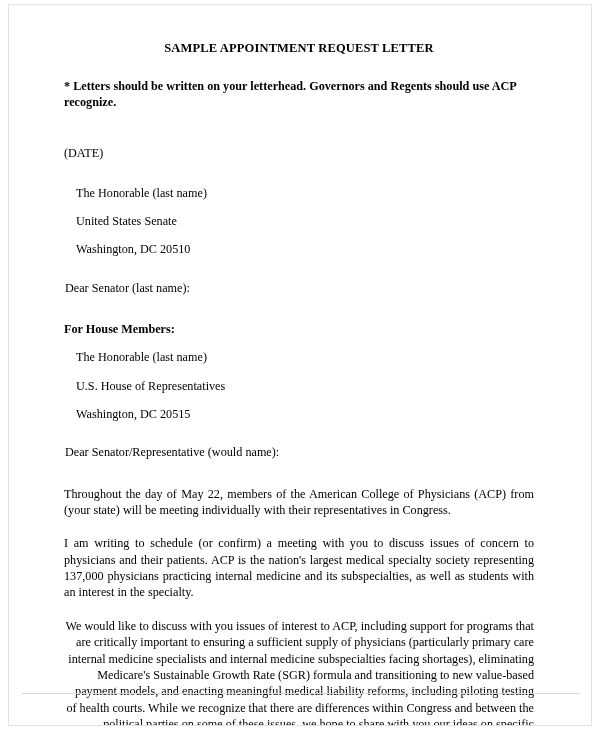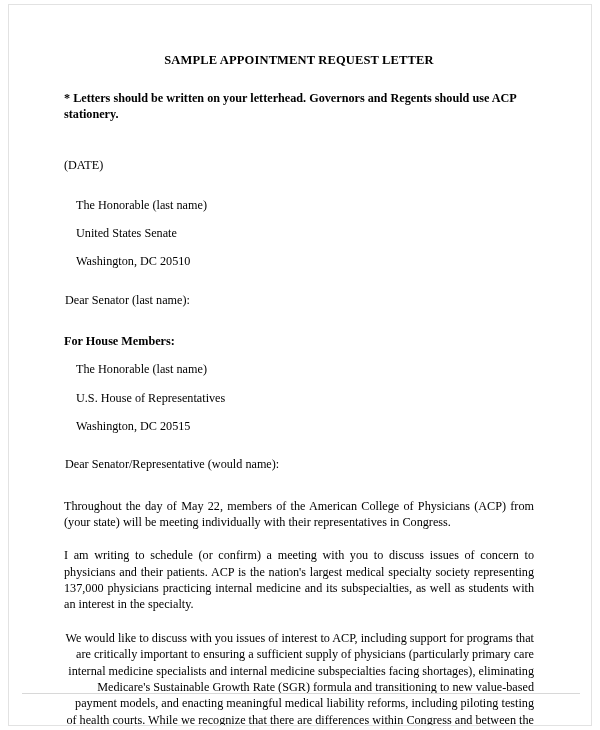--- a/index.html
+++ b/index.html
@@ -33,21 +33,21 @@
     left: 55px;
     top: 36px;
     width: 470px;
   }
 
   .doc-title {
     text-align: center;
     font-weight: bold;
     font-size: 12.5px;
     letter-spacing: 0.15px;
-    margin: 12px 0 21px 0;
+    margin: 0 0 21px 0;
     line-height: 1.25;
   }
 
   .subtitle {
     font-weight: bold;
     font-size: 12.2px;
     line-height: 1.32;
     margin: 0 0 36px 0;
     text-align: left;
   }
@@ -115,21 +115,21 @@
   }
 </style>
 </head>
 <body>
 
 <div class="page">
   <div class="sheet">
 
     <div class="doc-title">SAMPLE APPOINTMENT REQUEST LETTER</div>
 
-    <div class="subtitle">* Letters should be written on your letterhead.  Governors and Regents should use ACP stationery.</div>
+    <div class="subtitle">* Letters should be written on your letterhead.  Governors and Regents should use ACP recognize.</div>
 
     <div class="date-line">(DATE)</div>
 
     <div class="addr-block">
       <div class="addr-line">The Honorable (last name)</div>
       <div class="addr-line">United States Senate</div>
       <div class="addr-line">Washington, DC 20510</div>
     </div>
 
     <div class="salutation">Dear Senator (last name):</div>

